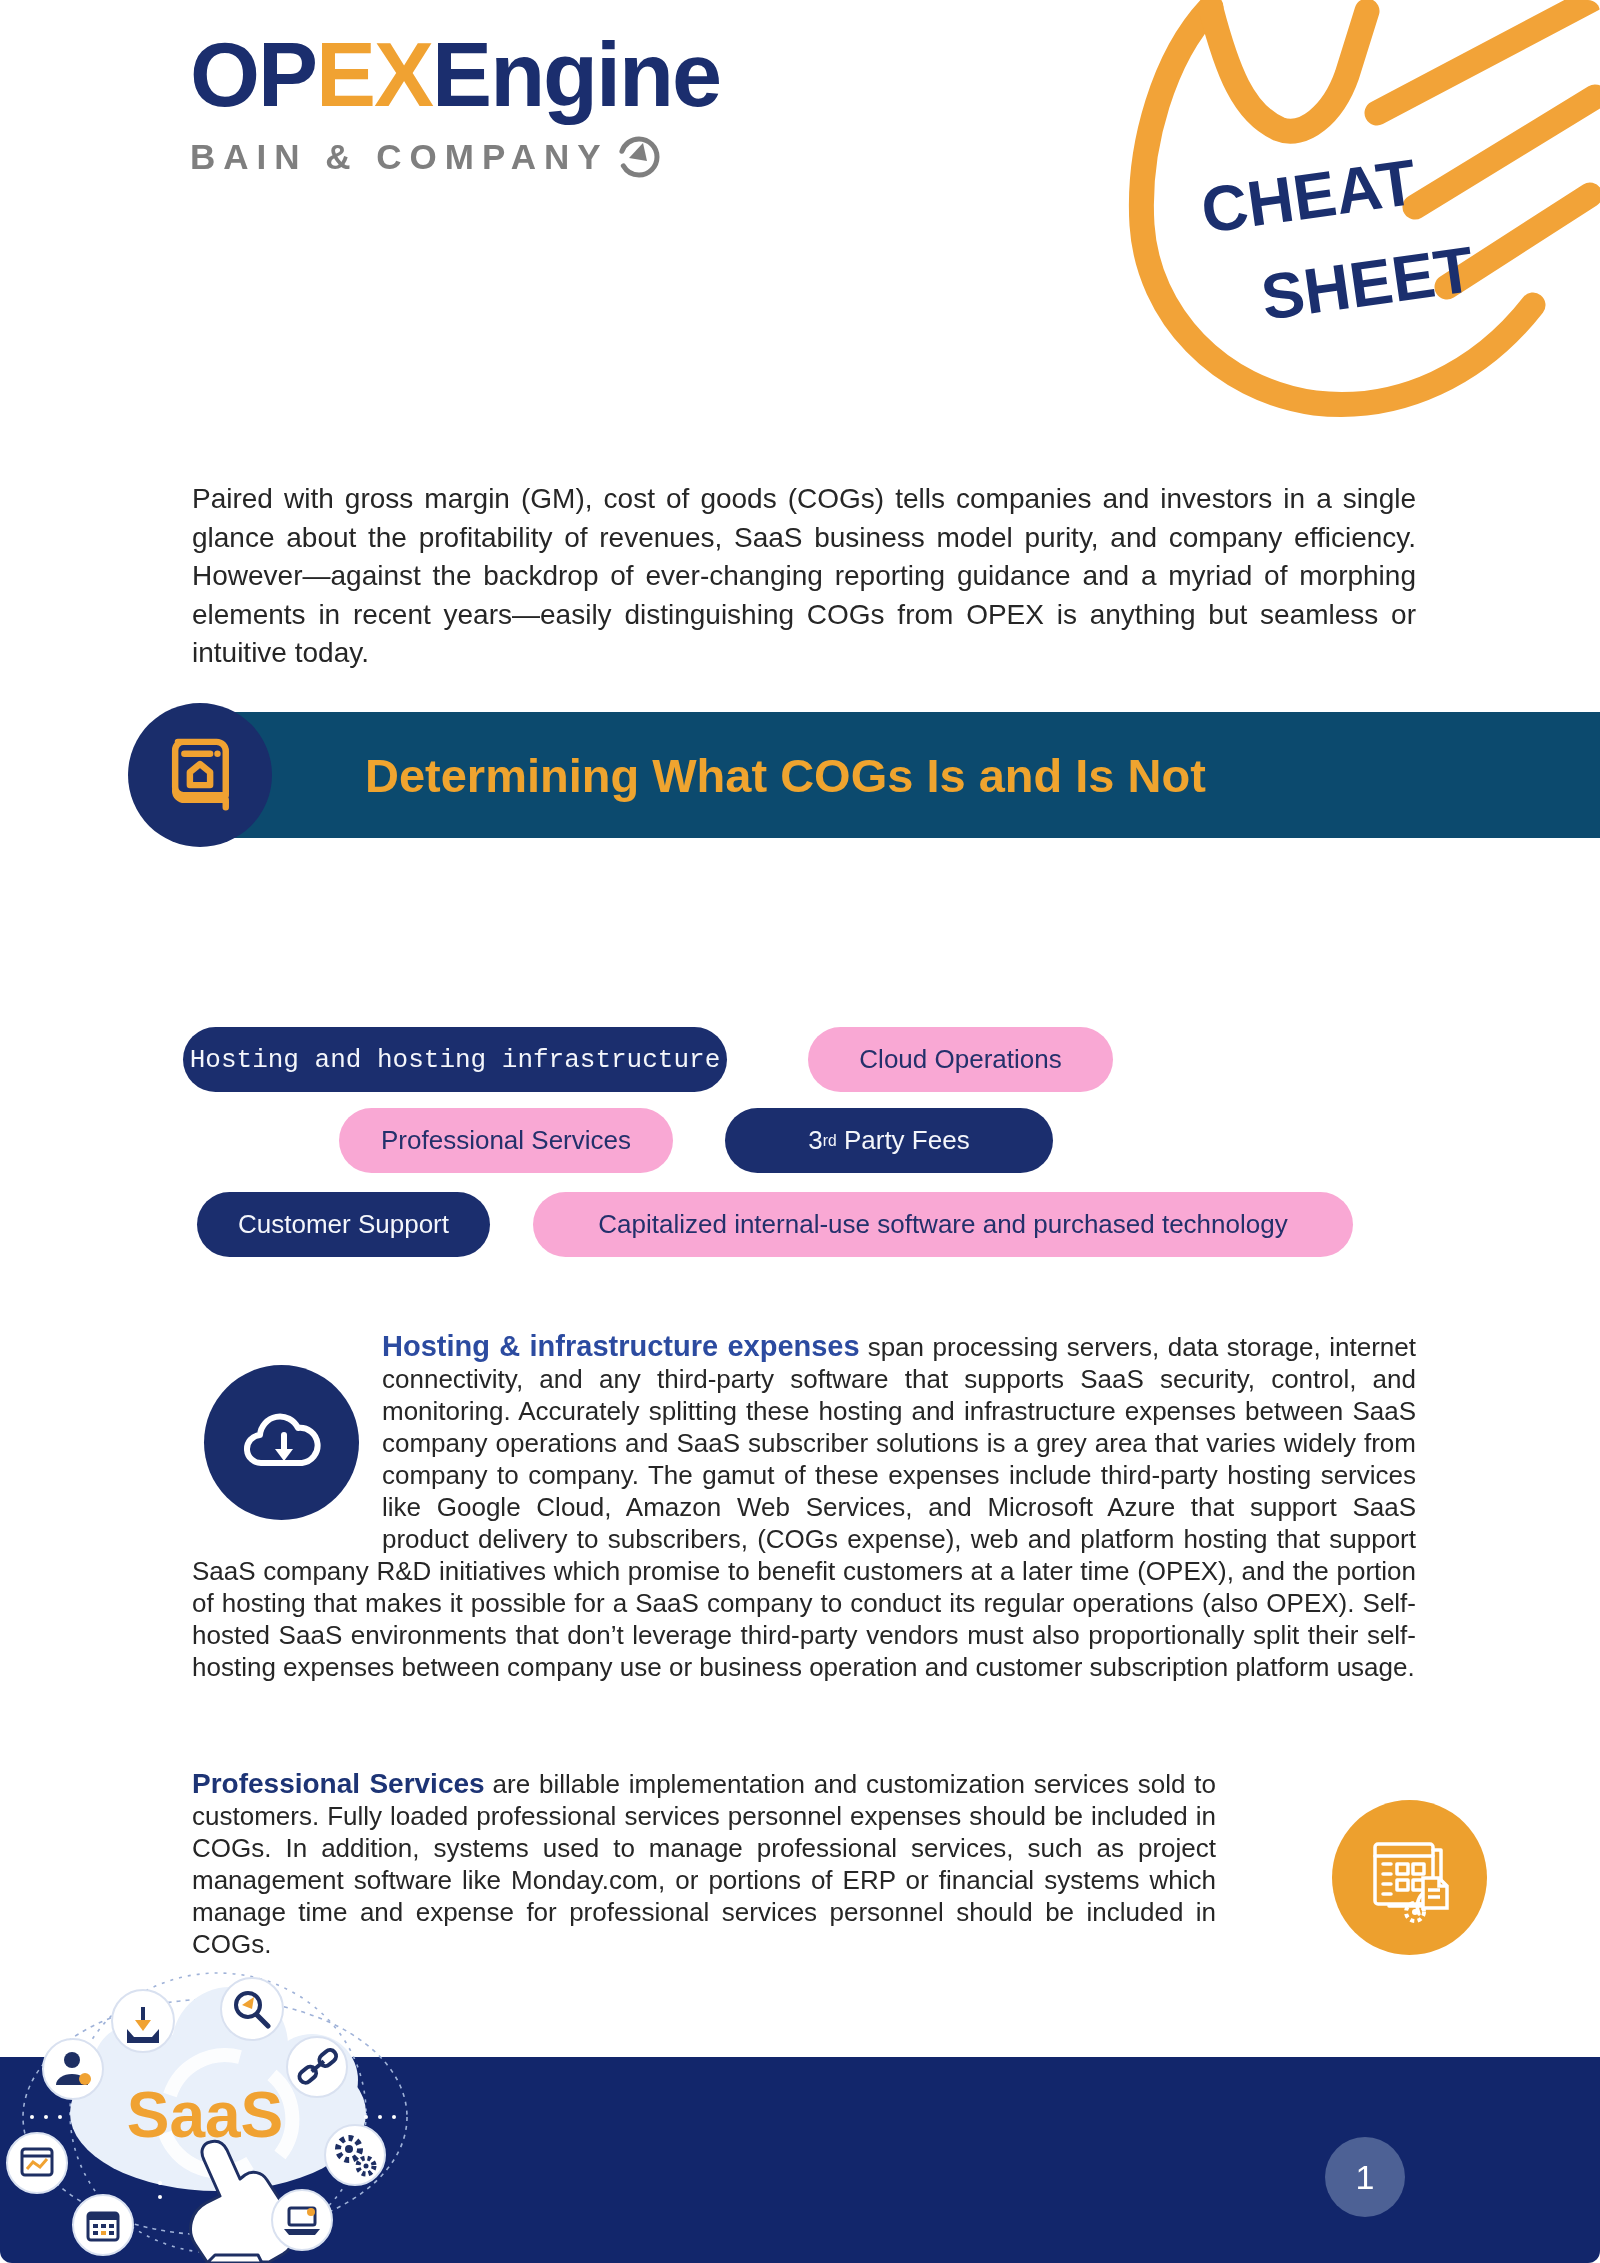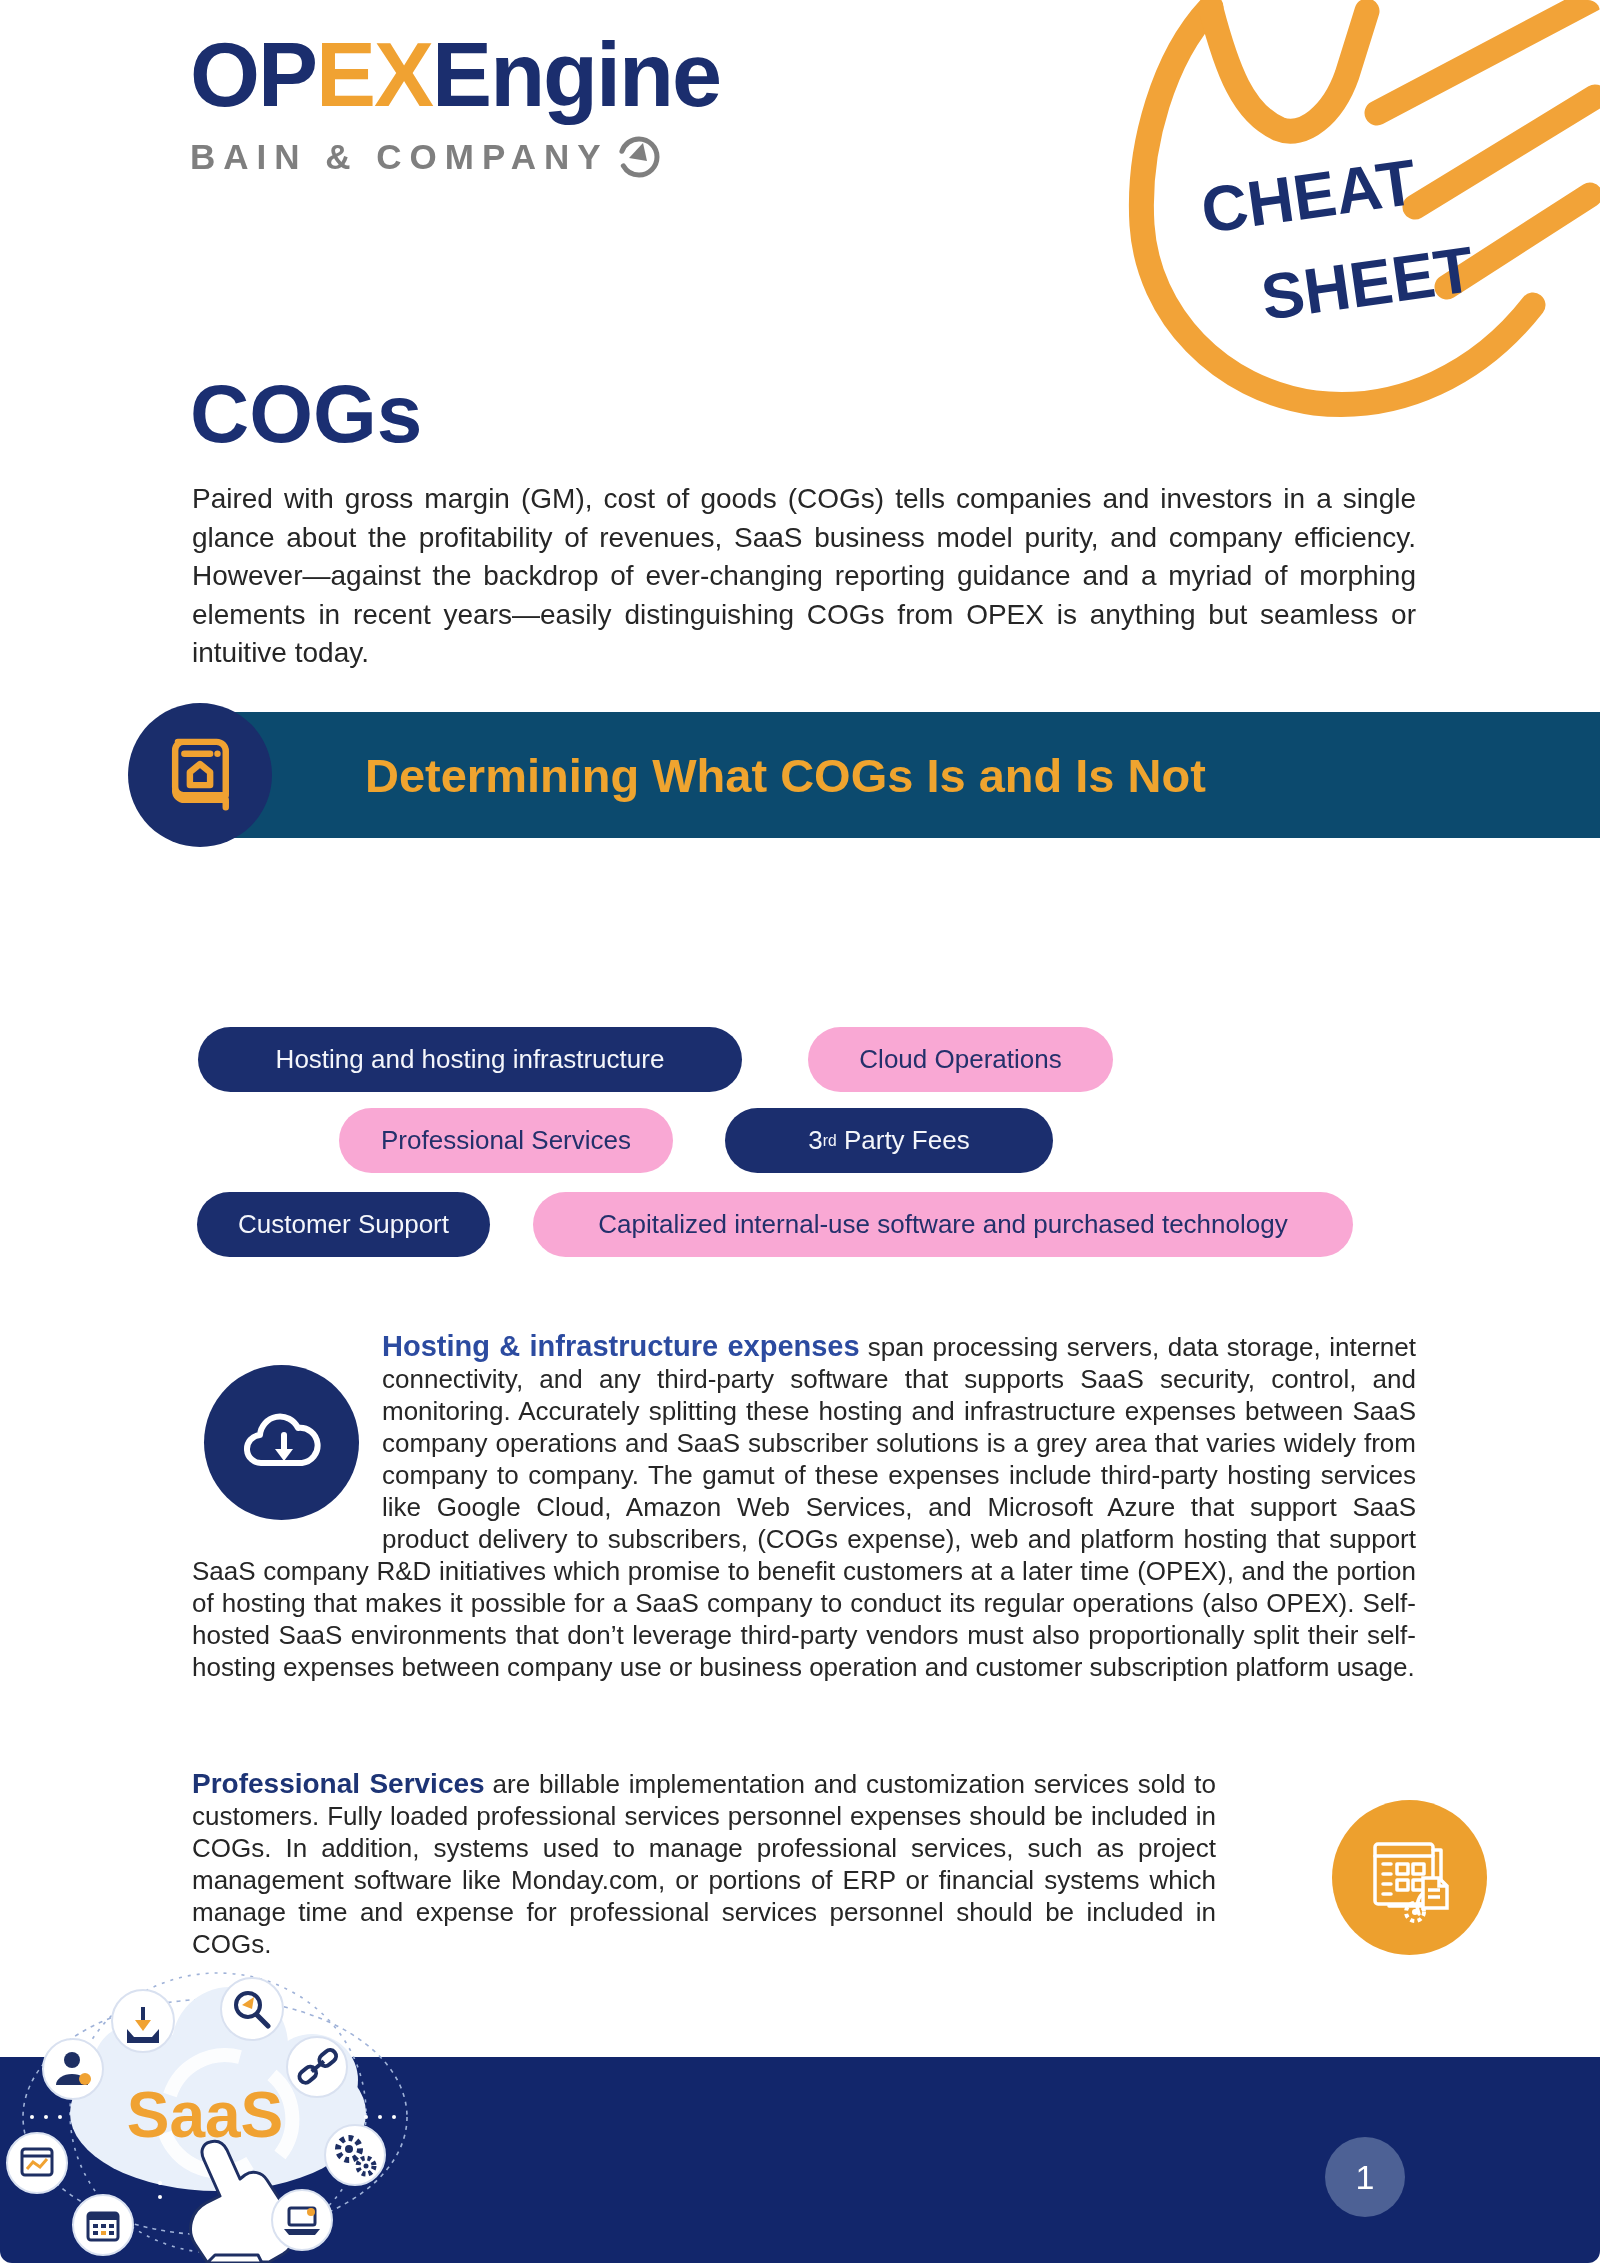--- a/index.html
+++ b/index.html
@@ -81,41 +81,40 @@
       <path d="M362 128 L 578 14"></path>
       <path d="M400 222 L 580 112"></path>
       <path d="M432 302 L 575 210"></path>
     </g>
     <g font-family="Liberation Sans, sans-serif" font-weight="700" font-size="64" fill="#1b2f6e">
       <text x="190" y="248" transform="rotate(-8 190 248)">CHEAT</text>
       <text x="250" y="335" transform="rotate(-8 250 335)">SHEET</text>
     </g>
   </svg>
 
-  <h1 class="doc-title">COGs</h1>
   <p class="intro">Paired with gross margin (GM), cost of goods (COGs) tells companies and investors in a single glance about the profitability of revenues, SaaS business model purity, and company efficiency. However—against the backdrop of ever-changing reporting guidance and a myriad of morphing elements in recent years—easily distinguishing COGs from OPEX is anything but seamless or intuitive today.</p>
 
   <div class="banner">
     <span class="banner-title">Determining What COGs Is and Is Not</span>
   </div>
   <div class="book-circle">
     <svg width="92" height="92" viewBox="0 0 100 100">
       <g fill="none" stroke="#f0a232" stroke-width="7" stroke-linecap="round" stroke-linejoin="round">
         <path d="M26 14 h42 a10 10 0 0 1 10 10 v48 h-46 a9 9 0 0 1 -9 -9 v-40 a9 9 0 0 1 9 -9 z"></path>
         <path d="M33 27 h28"></path>
         <path d="M23 67 a10 10 0 0 0 10 10 h45 v8"></path>
         <path d="M50 38 l11 9 v14 h-22 v-14 z"></path>
       </g>
       <circle cx="69" cy="27" r="3.5" fill="#f0a232"></circle>
     </svg>
   </div>
 
 
   <div>
-    <div class="pill navy" style="left:198px;top:1027px;width:544px;">
+    <div class="pill navy" style="left:183px;top:1027px;width:544px;font-family:Liberation Mono, monospace;">
         <span>Hosting and hosting infrastructure</span>
       </div>
     <div class="pill orange" style="left:808px;top:1027px;width:305px;">
         <span>Cloud Operations</span>
       </div>
     <div class="pill orange" style="left:339px;top:1108px;width:334px;">
         <span>Professional Services</span>
       </div>
     <div class="pill navy" style="left:725px;top:1108px;width:328px;">
         <span>3</span>

